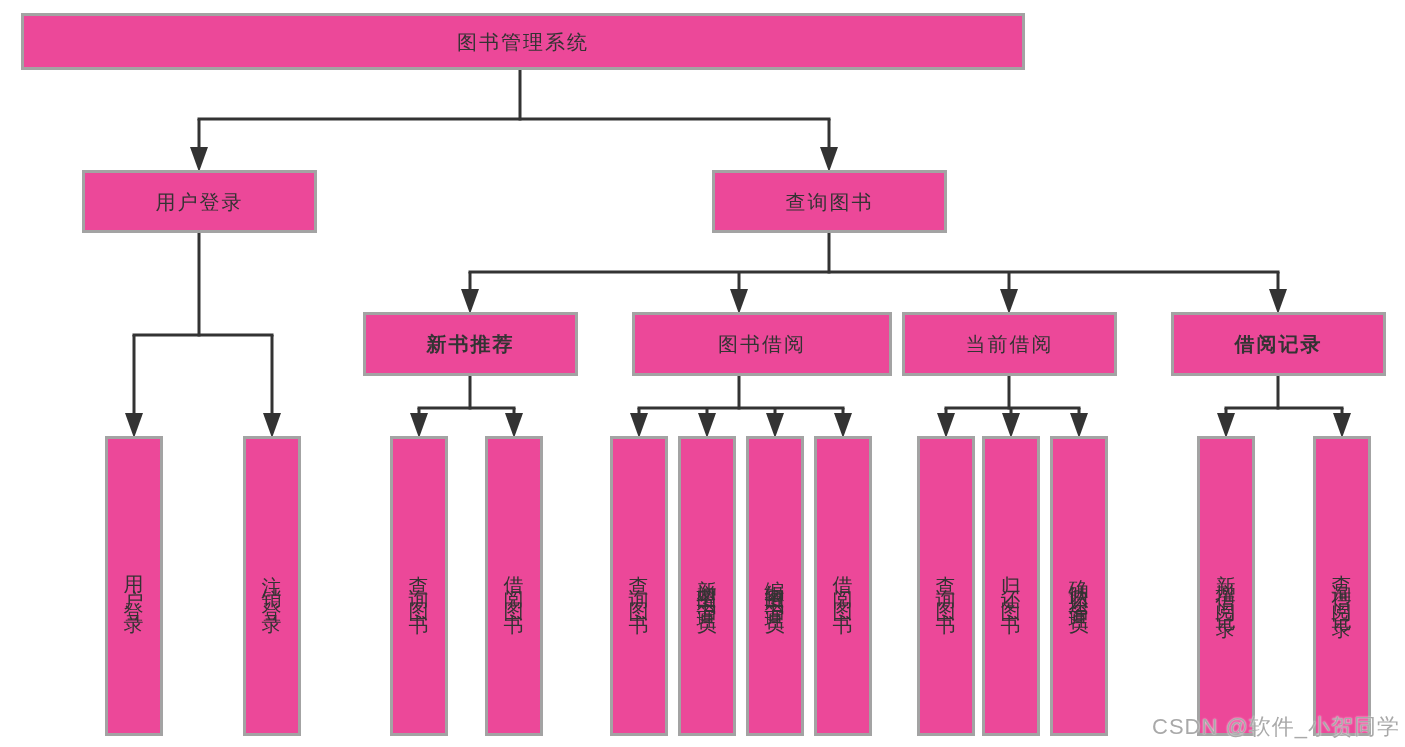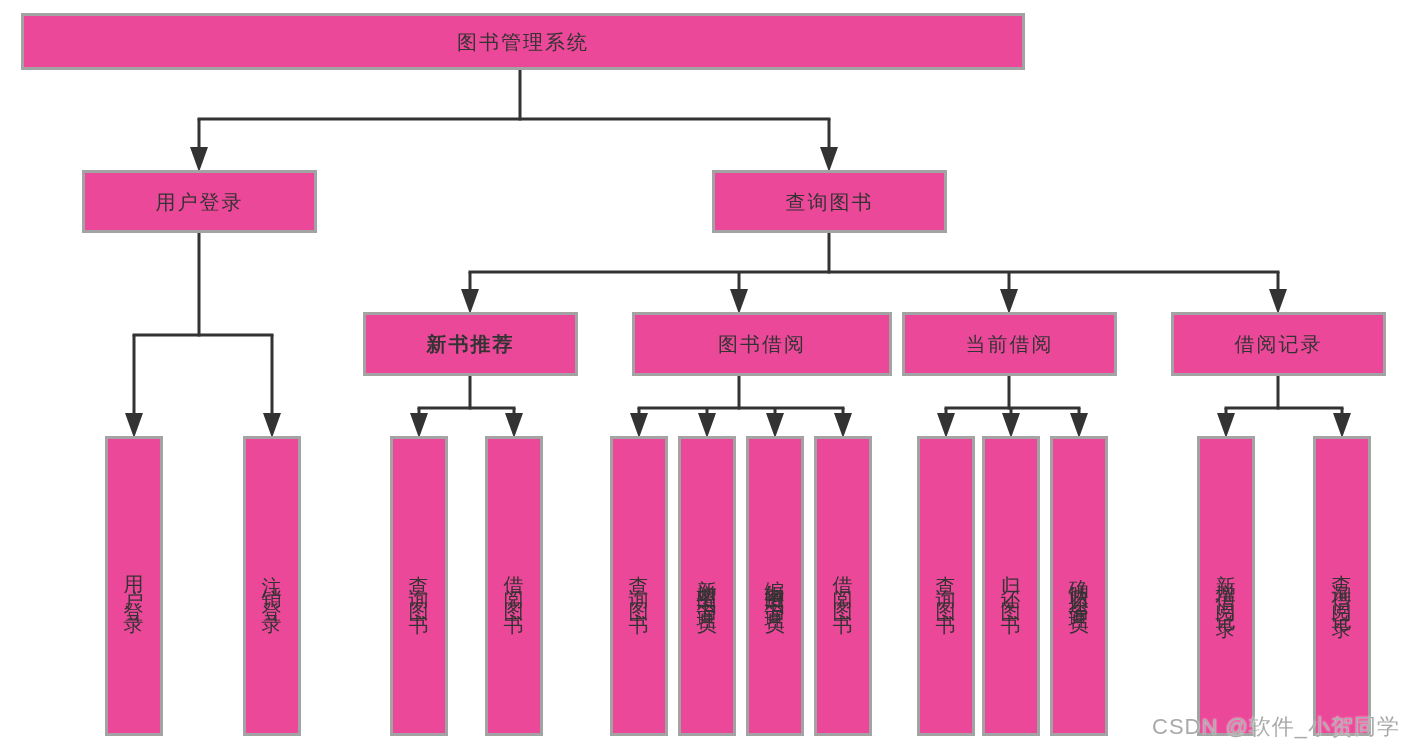--- a/index.html
+++ b/index.html
@@ -23,21 +23,21 @@
   }
   .ls-mid{letter-spacing:9px;}
   .ls-tight{letter-spacing:5px;}
   
   .n-root{left:21px;top:13px;width:1004px;height:57px;}
   .n-user-login{left:82px;top:170px;width:235px;height:63px;}
   .n-book-mgmt{left:712px;top:170px;width:235px;height:63px;}
   .n-new-book{left:363px;top:312px;width:215px;height:64px;font-weight:bold;}
   .n-book-borrow{left:632px;top:312px;width:260px;height:64px;}
   .n-current-borrow{left:902px;top:312px;width:215px;height:64px;}
-  .n-borrow-records{left:1171px;top:312px;width:215px;height:64px;}
+  .n-borrow-records{left:1171px;top:312px;width:215px;height:64px;font-weight:bold;}
   
   .v1{left:105px;} .v2{left:243px;}
   .v3{left:390px;} .v4{left:485px;}
   .v5{left:610px;} .v6{left:678px;} .v7{left:746px;} .v8{left:814px;}
   .v9{left:917px;} .v10{left:982px;} .v11{left:1050px;}
   .v12{left:1197px;} .v13{left:1313px;}
   .watermark{
     position:absolute;left:1152px;top:712px;z-index:2;
     font-size:22px;color:#a9a9a9;letter-spacing:1px;
     text-shadow:0 0 2px #ffffff;

